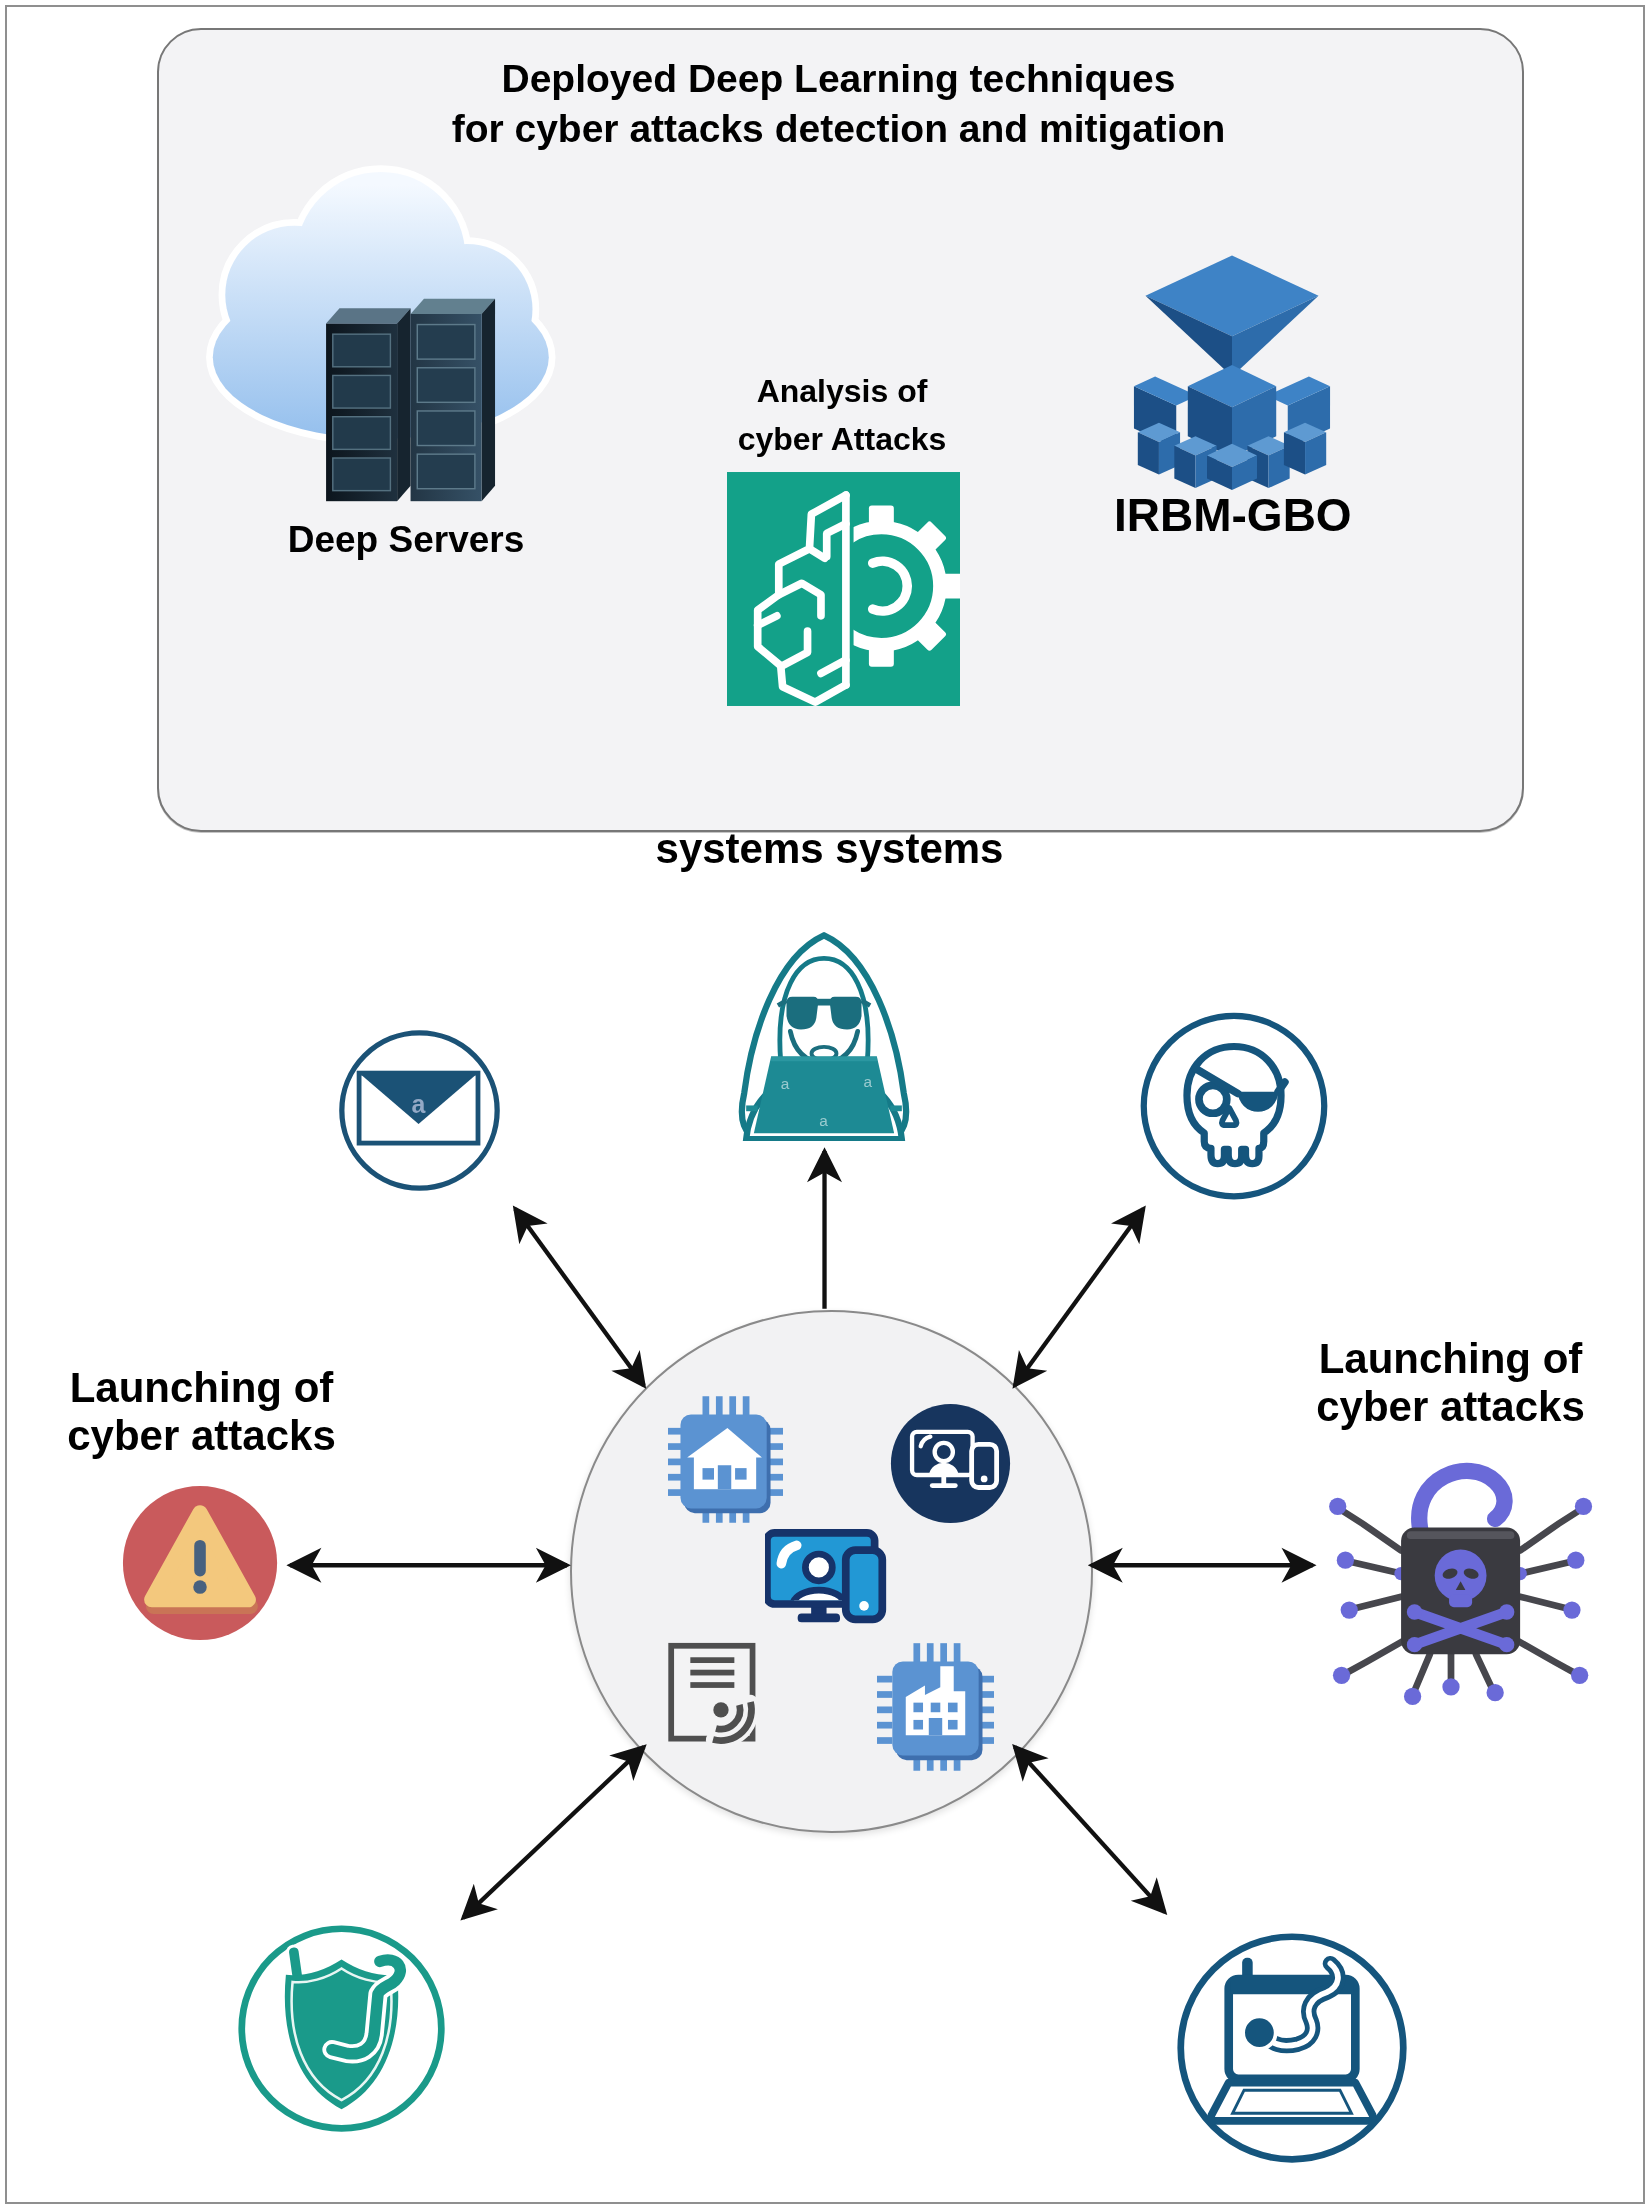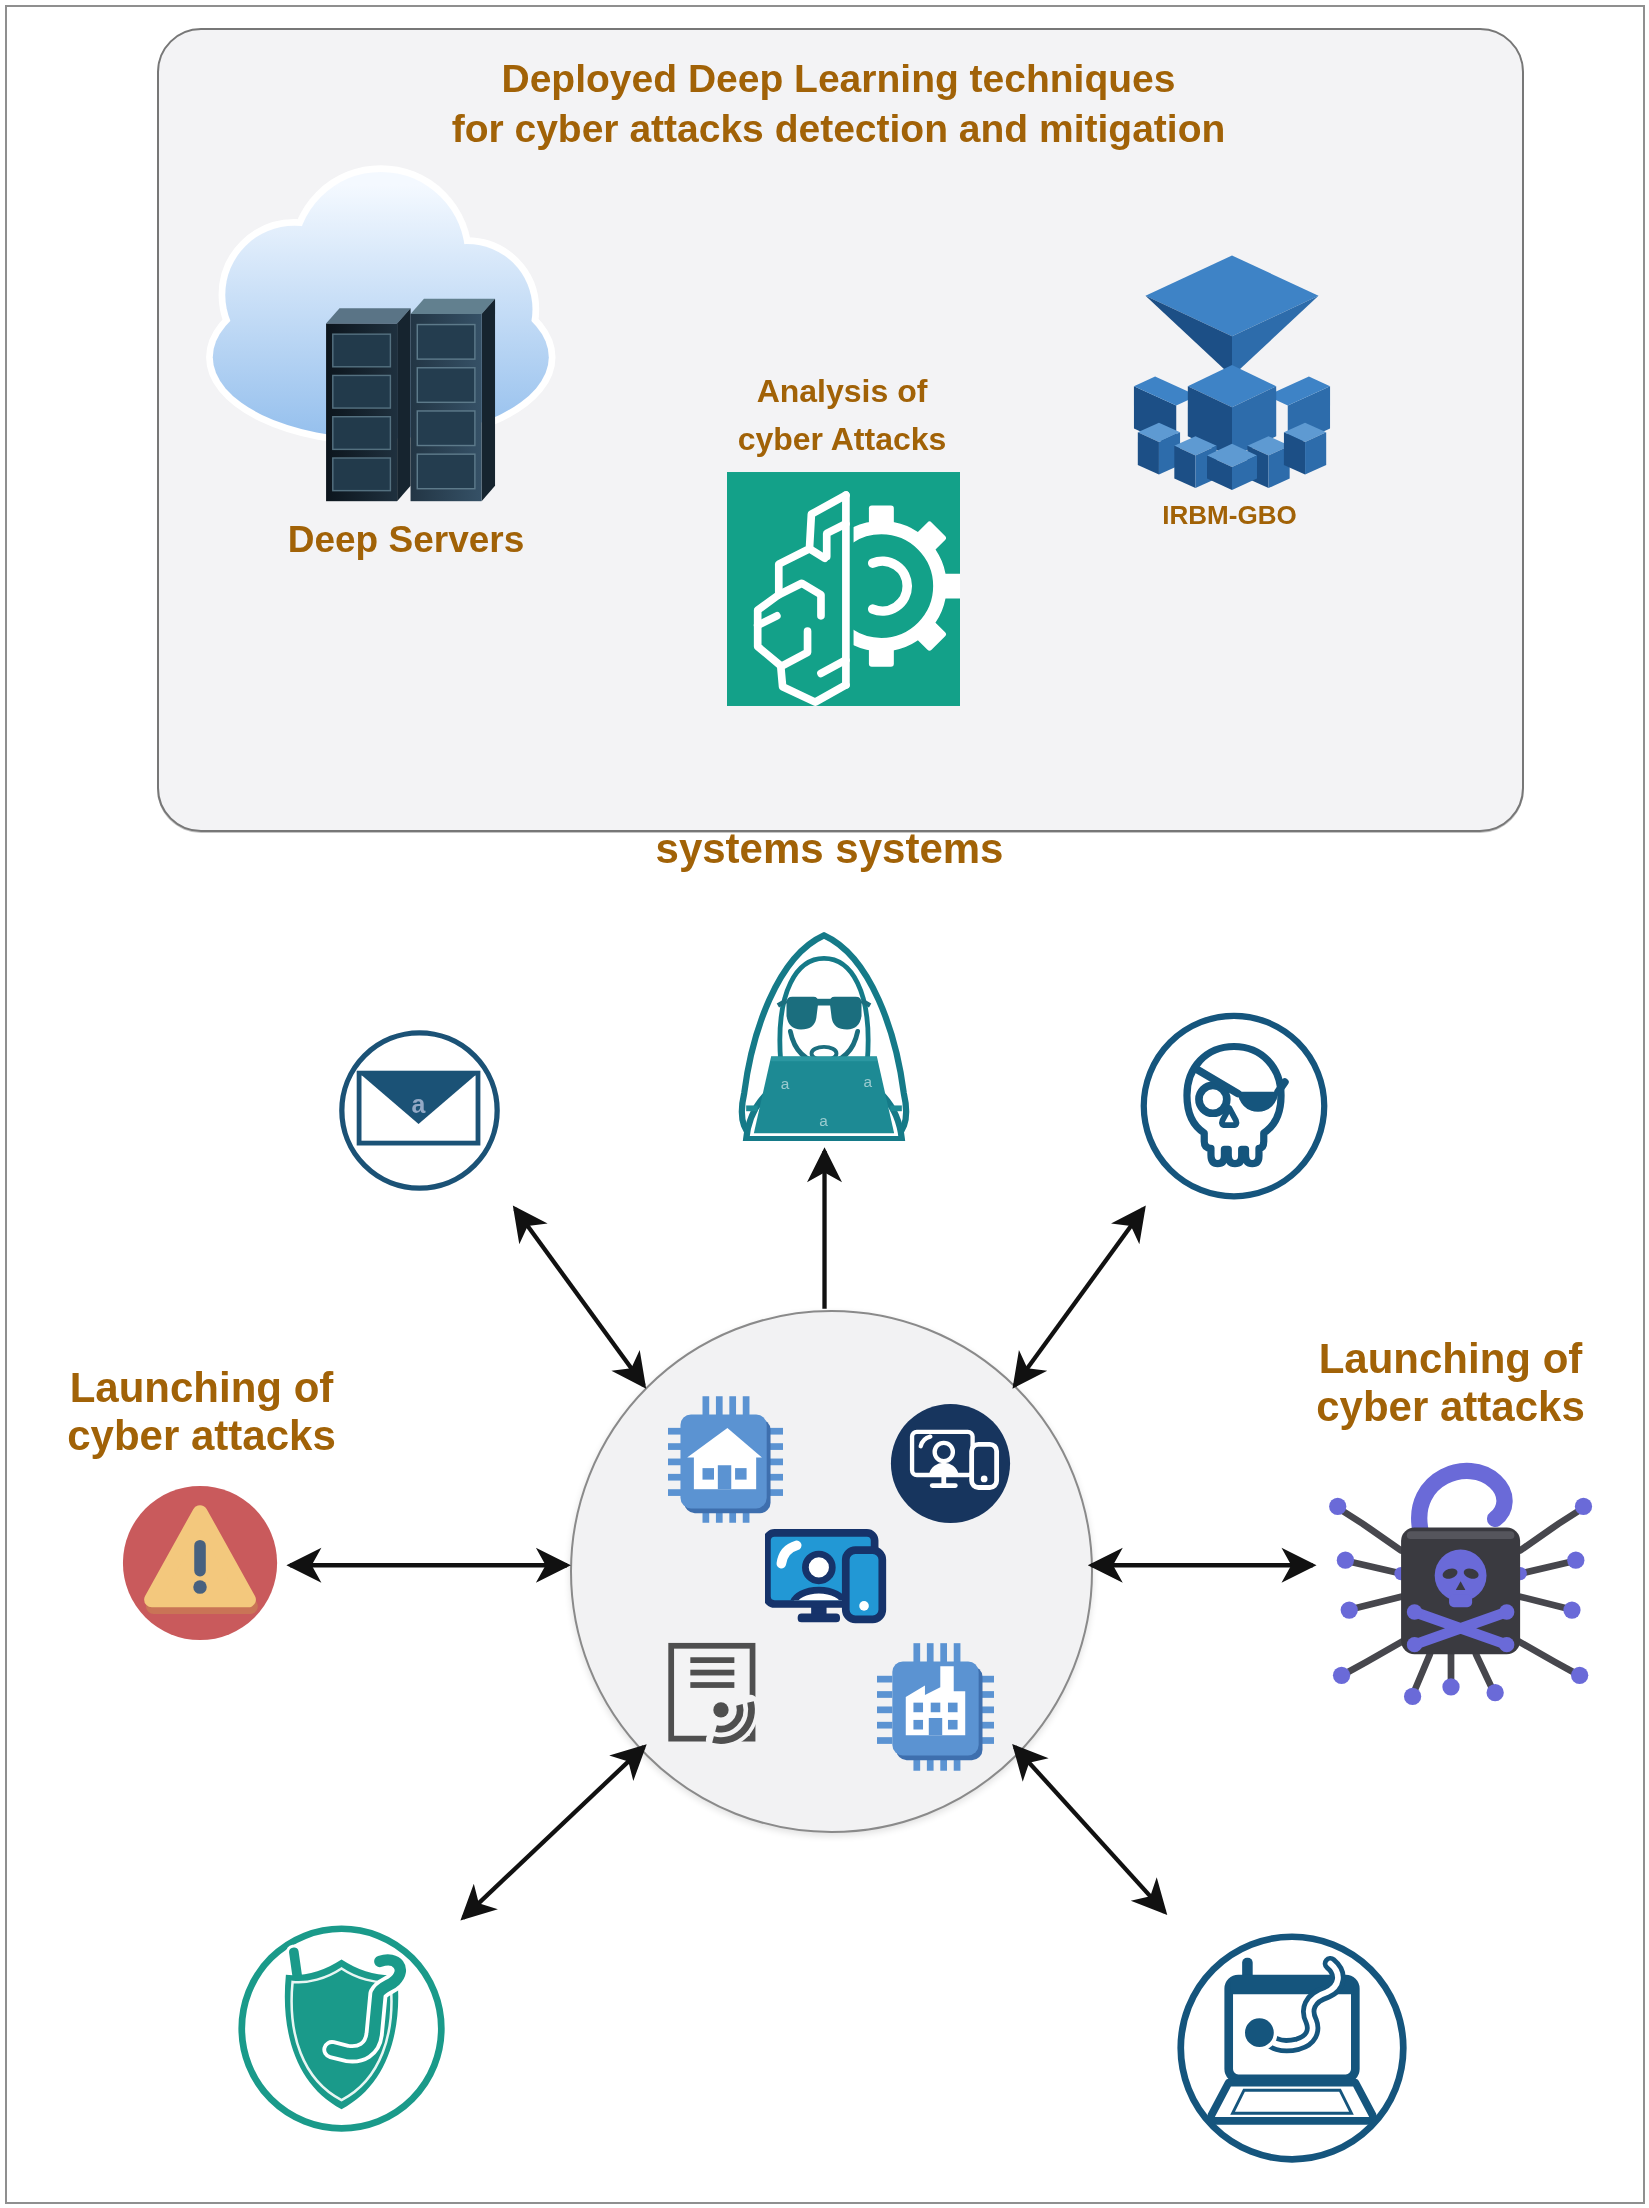--- a/index.html
+++ b/index.html
@@ -1,26 +1,26 @@
 <!DOCTYPE html>
 <html><head>
 <meta charset="utf-8">
 <style>
   html,body{margin:0;padding:0;background:#fff;}
   #stage{position:relative;width:1650px;height:2209px;background:#ffffff;
          font-family:"Liberation Sans",sans-serif;overflow:hidden;}
   .abs{position:absolute;}
   .frame{position:absolute;inset:4.8px;border:2.9px solid #8f8f8f;pointer-events:none;}
-  .lbl{font-weight:bold;color:#a16207;text-align:center;white-space:nowrap;}
+  .lbl{font-weight:bold;color:#000000;text-align:center;white-space:nowrap;}
   .box{position:absolute;left:157px;top:28px;width:1363px;height:800px;
        background:#f3f3f5;border:2.9px solid #777;border-radius:44px;
        box-shadow:0 1px 0 rgba(90,90,90,.35);}
   .title{left:157px;top:54px;width:1363px;font-size:39px;line-height:50px;}
   .cloudlbl{left:214px;top:517px;width:384px;font-size:37px;line-height:46px;}
-  .irbmlbl{left:1114px;top:492px;width:231px;font-size:26px;line-height:46px;}
+  .irbmlbl{left:1114px;top:492px;width:231px;font-size:46px;line-height:46px;}
   .analysislbl{left:650px;top:367px;width:384px;font-size:32px;line-height:48px;}
   .ctrl{left:618px;top:824px;width:423px;font-size:42px;line-height:50px;}
   .leftlbl{left:38px;top:1364px;width:327px;font-size:42px;line-height:48px;}
   .rightlbl{left:1287px;top:1335px;width:327px;font-size:42px;line-height:48px;}
   .iotcircle{position:absolute;left:570px;top:1310px;width:519px;height:519px;
        border-radius:50%;background:#f2f2f3;border:2.9px solid #8a8a8a;
        box-shadow:0 2.9px 7.7px rgba(0,0,0,.12);}
   svg{display:block;}
 </style>
 </head>

